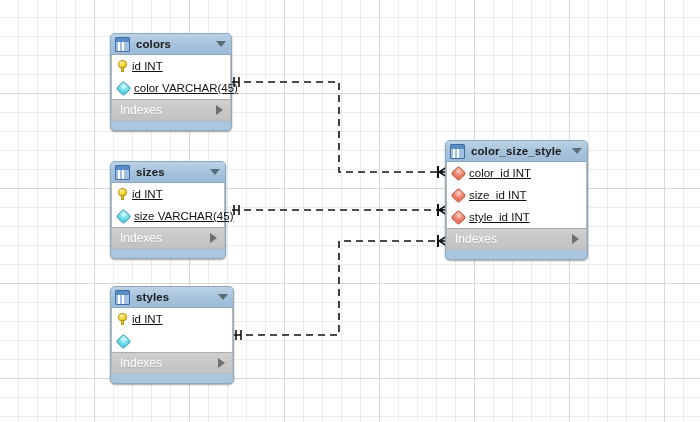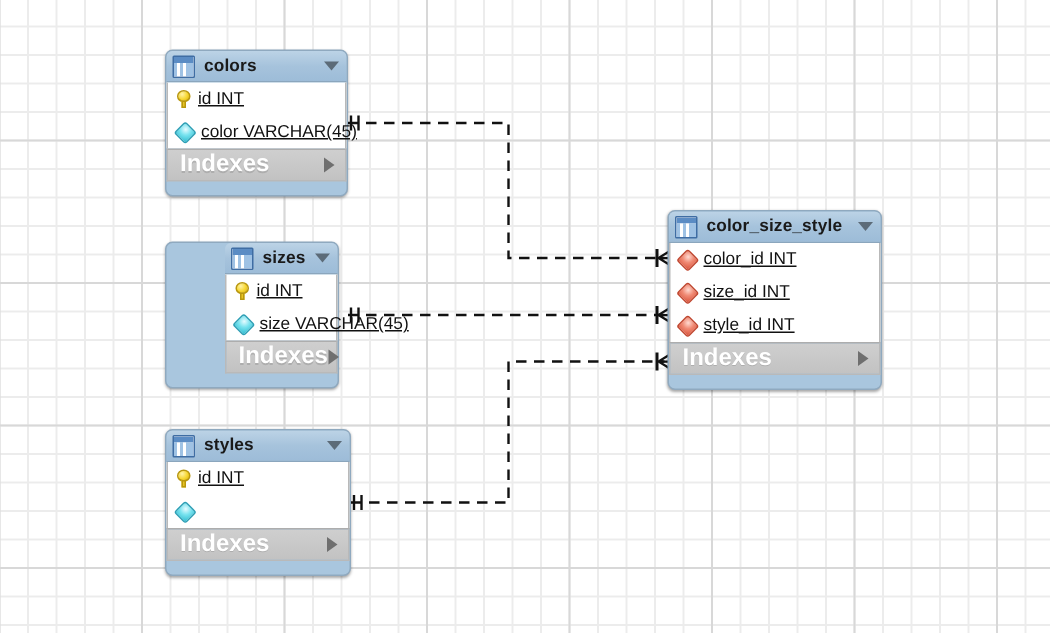--- a/index.html
+++ b/index.html
@@ -144,22 +144,22 @@
     height: 22px;
     background: linear-gradient(to bottom, #cfcfcf 0%, #c2c2c2 100%);
     display: flex;
     align-items: center;
     padding: 0 7px 0 8px;
     box-sizing: border-box;
     border: 1px solid #b9b9b9;
     border-top: 1px solid #adadad;
   }
   .foot-label {
-    font-size: 16px;
-    font-weight: bold;
+    font-size: 12px;
+    font-weight: normal;
     color: #ffffff;
     flex: 1 1 auto;
     text-shadow: 0 1px 0 rgba(0,0,0,0.12);
   }
   .foot-caret {
     width: 0; height: 0;
     border-top: 5px solid transparent;
     border-bottom: 5px solid transparent;
     border-left: 7px solid #6f6f6f;
   }
@@ -218,21 +218,21 @@
           <div class="col-row">
             <span class="ic-dia cyan"></span>
             <span class="col-text">color VARCHAR(45)</span>
           </div>
         </div>
         <div class="tbl-foot">
           <span class="foot-label">Indexes</span>
           <span class="foot-caret"></span>
         </div>
       </div>
-      <div class="tbl" style="left: 110px; top: 161px; width: 116px; padding-left: 39px;">
+      <div class="tbl" style="left: 110px; top: 161px; width: 116px;">
         <div class="tbl-head">
           <span class="tbl-icon"></span>
           <span class="tbl-title">sizes</span>
           <span class="tbl-caret"></span>
         </div>
         <div class="tbl-body">
           <div class="col-row">
             <span class="ic-key"></span>
             <span class="col-text">id INT</span>
           </div>

